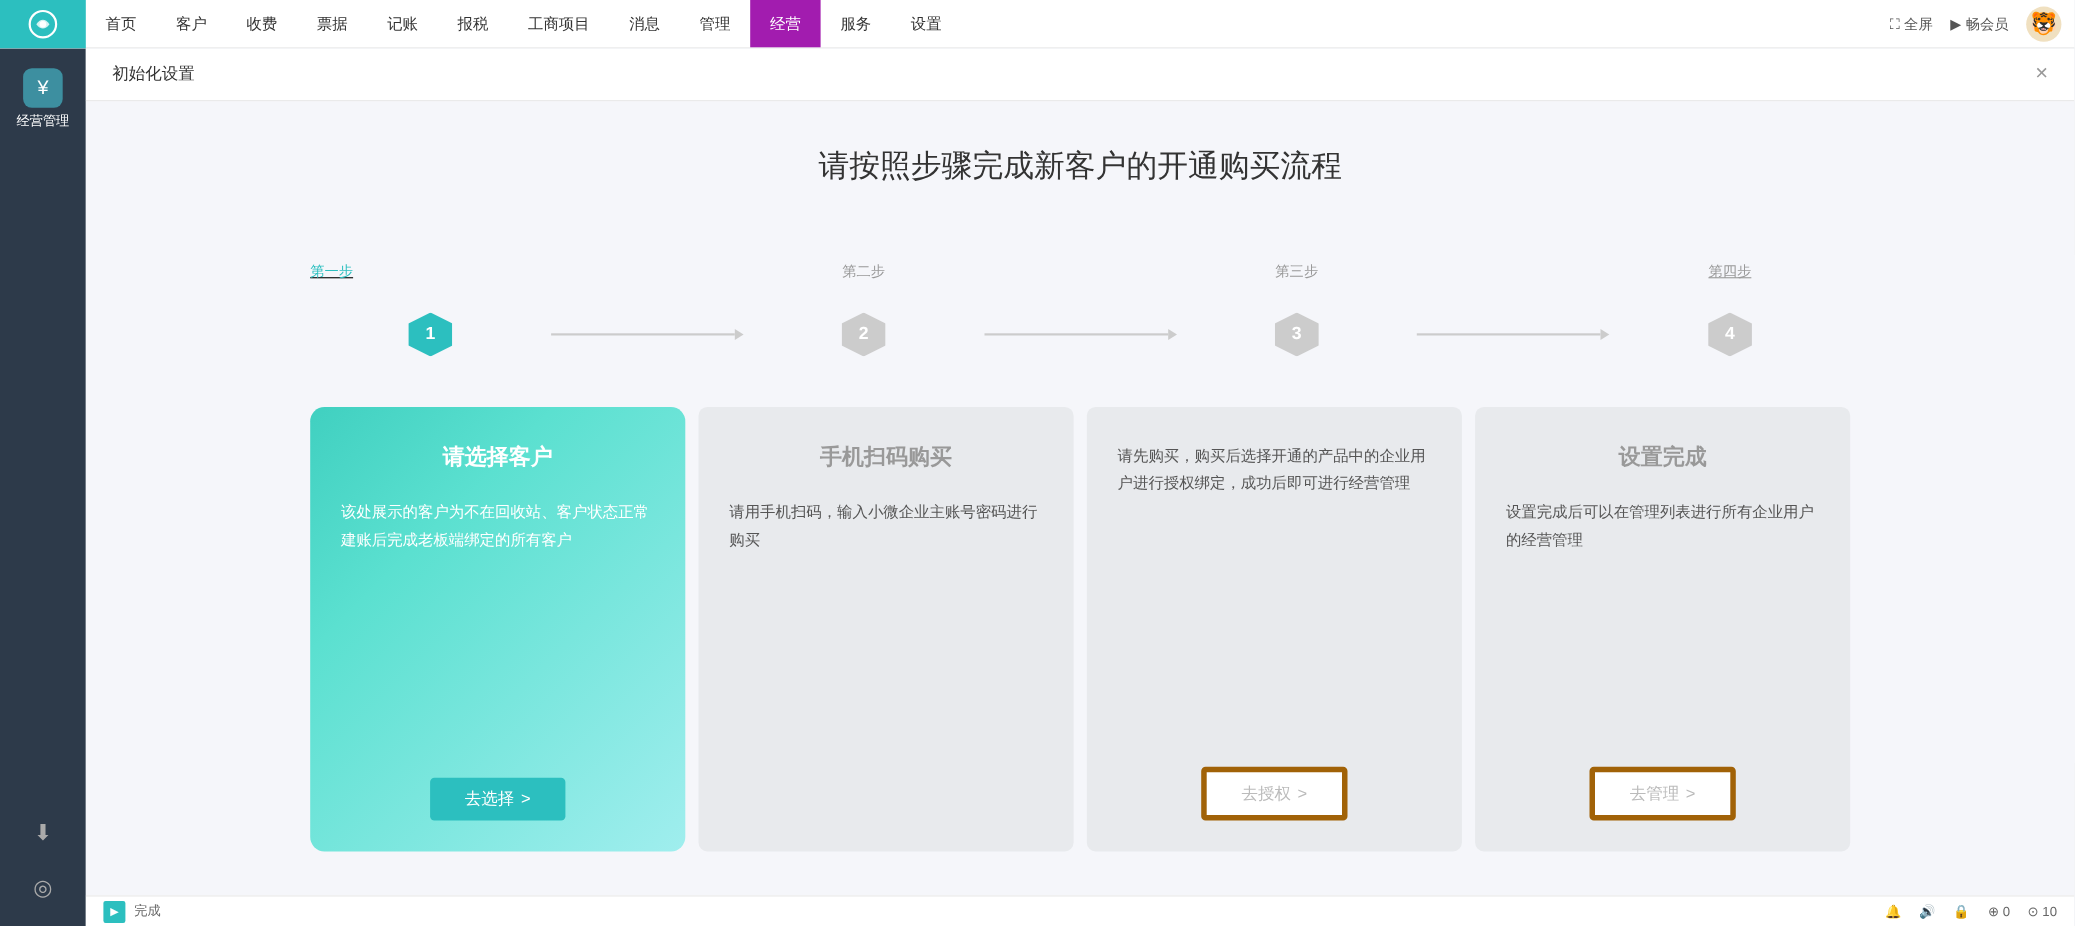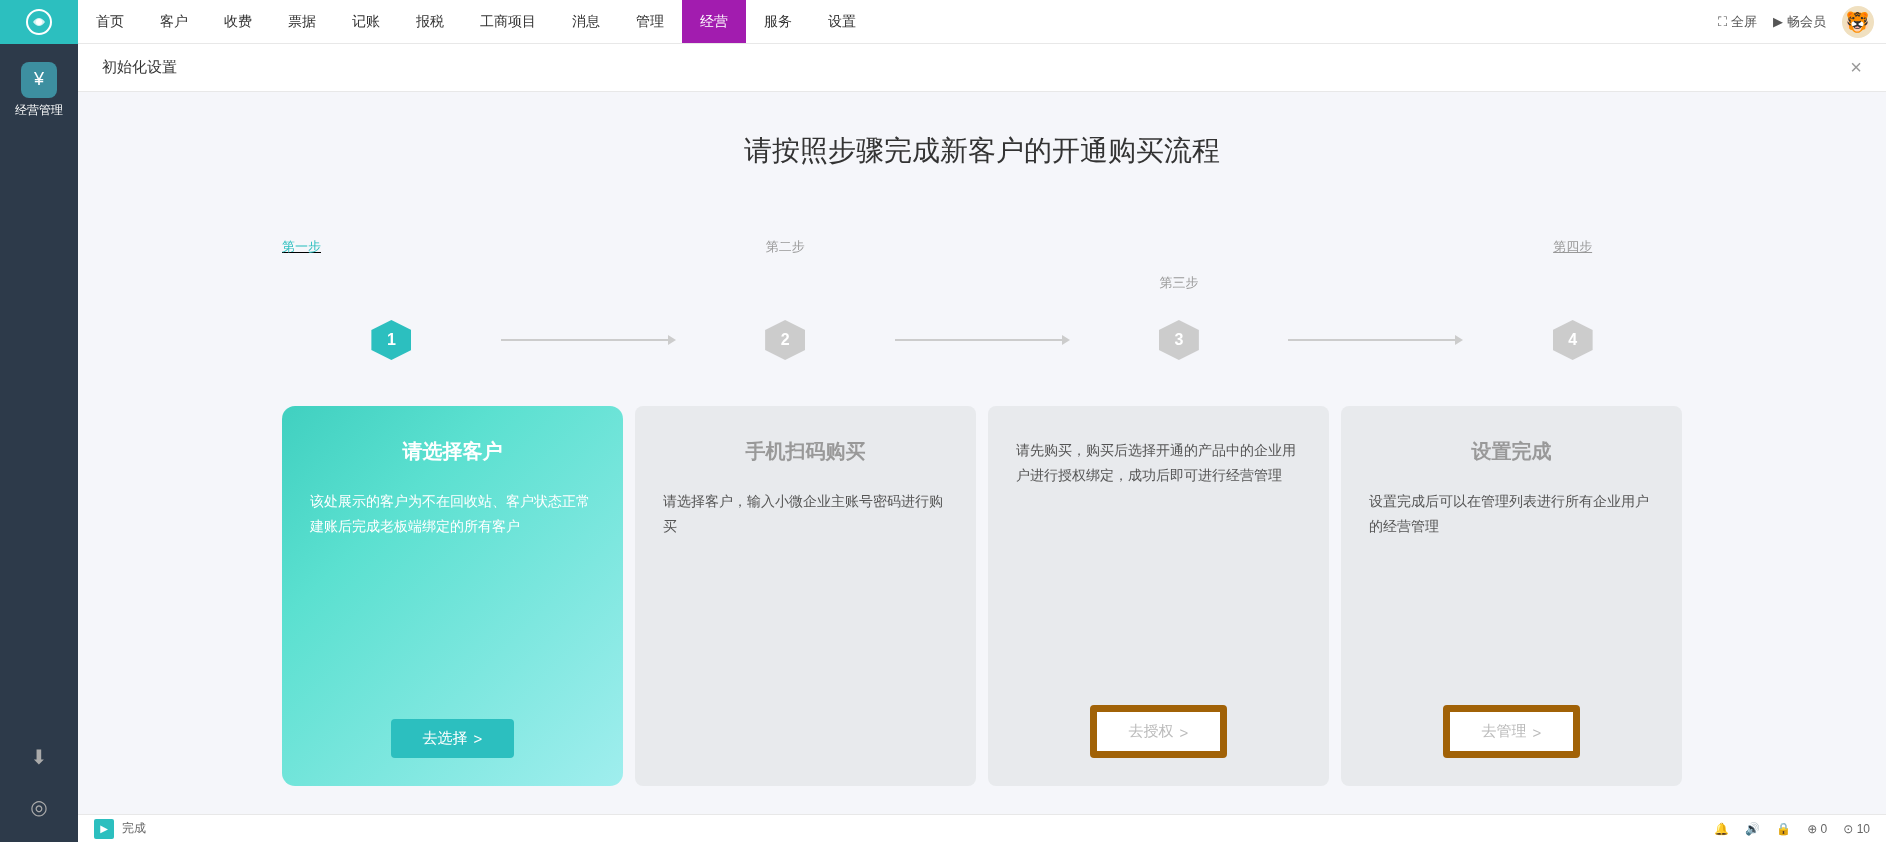--- a/index.html
+++ b/index.html
@@ -109,21 +109,21 @@
     .card-desc {
       font-size: 14px; line-height: 1.8; color: #555; flex: 1;
     }
     .step-card.active .card-desc { color: #fff; }
     .card-btn-area { margin-top: auto; padding-top: 20px; display: flex; justify-content: center; }
     .card-btn {
       padding: 10px 32px; border-radius: 4px; font-size: 15px; cursor: pointer;
       border: none; display: flex; align-items: center; gap: 6px;
     }
     .card-btn.primary { background: #2cbfbf; color: #fff; justify-content: flex-end; }
-    .card-btn.disabled { background: #fff; color: #bbb; border: 7px solid #a16207; cursor: default; align-items: flex-end; }
+    .card-btn.disabled { background: #fff; color: #bbb; border: 5px solid #a16207; cursor: default; }
 
     
     .status-bar {
       height: 28px; background: #fff; border-top: 1px solid #e8e8e8;
       display: flex; align-items: center; padding: 0 16px;
       font-size: 12px; color: #666; flex-shrink: 0; justify-content: space-between;
     }
     .status-bar-left { display: flex; align-items: center; gap: 8px; }
     .status-bar-right { display: flex; align-items: center; gap: 16px; }
     .play-btn { width: 20px; height: 20px; background: #2cbfbf; display: flex; align-items: center; justify-content: center; border-radius: 2px; }
@@ -201,21 +201,21 @@
           <span style="font-size:13px; color:#2cbfbf;">第一步</span>
         </div>
         <div style="flex:0.8;"></div>
 
         <div style="flex:1; display:flex; flex-direction:column; align-items:center;">
           <span style="font-size:13px; color:#999;">第二步</span>
         </div>
         <div style="flex:0.8;"></div>
 
         <div style="flex:1; display:flex; flex-direction:column; align-items:center;">
-          <span style="font-size:13px; color:#999;margin-top:36px;">第三步</span>
+          <span style="font-size:13px; color:#999;">第三步</span>
         </div>
         <div style="flex:0.8;"></div>
 
         <div style="flex:1; display:flex; flex-direction:column; align-items:center;">
           <span style="font-size:13px; color:#999;text-decoration:underline;">第四步</span>
         </div>
       </div>
 
       <div style="display:flex; align-items:center; width:100%; max-width:1400px; margin-bottom:16px;">
 
@@ -259,21 +259,21 @@
           <div class="card-btn-area">
             <button class="card-btn primary">
               <span>去选择</span>
               <span>&gt;</span>
             </button>
           </div>
         </div>
 
         <div class="step-card inactive" style="margin-right:12px;">
           <div class="card-title">手机扫码购买</div>
-          <div class="card-desc">请选择客户，输入小微企业主账号密码进行购买</div>
+          <div class="card-desc">请用手机扫码，输入小微企业主账号密码进行购买</div>
           <div class="card-btn-area"></div>
         </div>
 
         <div class="step-card inactive" style="margin-right:12px;">
           <div class="card-desc">请先购买，购买后选择开通的产品中的企业用户进行授权绑定，成功后即可进行经营管理</div>
           <div class="card-btn-area">
             <button class="card-btn disabled">
               <span>去授权</span>
               <span>&gt;</span>
             </button>

